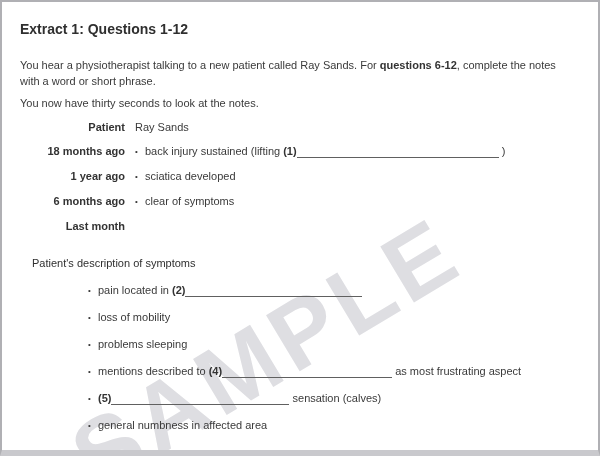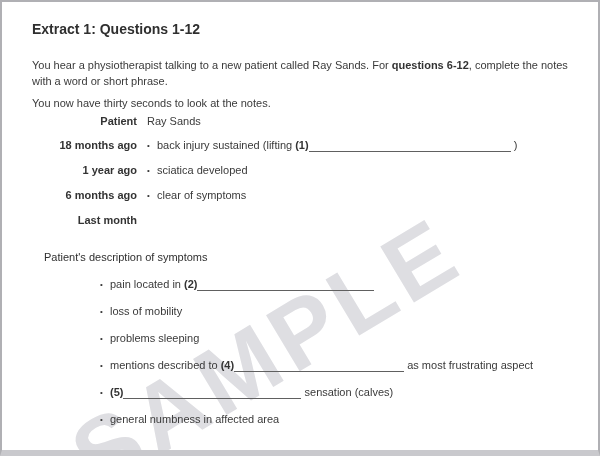--- a/index.html
+++ b/index.html
@@ -36,42 +36,42 @@
     letter-spacing: 6px;
     color: #dedee2;
     transform: rotate(-31deg);
     white-space: nowrap;
     z-index: 0;
     user-select: none;
   }
   .content {
     position: relative;
     z-index: 1;
-    padding: 0 14px 0 30px;
+    padding: 0 14px 0 18px;
   }
   h1.doc-title {
     margin: 19px 0 0 0;
     font-size: 14px;
     line-height: 16px;
     font-weight: bold;
     color: #2f2f2f;
   }
   p { margin: 0; line-height: 16px; }
   .intro { margin-top: 20px; }
   .look  { margin-top: 6px; }
   b { color: #333333; }
 
   .timeline { margin-top: 2px; }
   .trow {
     display: flex;
     margin-top: 8px;
     line-height: 16px;
     white-space: nowrap;
   }
-  .trow:first-child { margin-top: 2px; }
+  .trow:first-child { margin-top: 8px; }
   .tlabel {
     flex: none;
     width: 105px;
     text-align: right;
     font-weight: bold;
     color: #333333;
   }
   .tcontent { margin-left: 10px; }
 
   .bullet {

